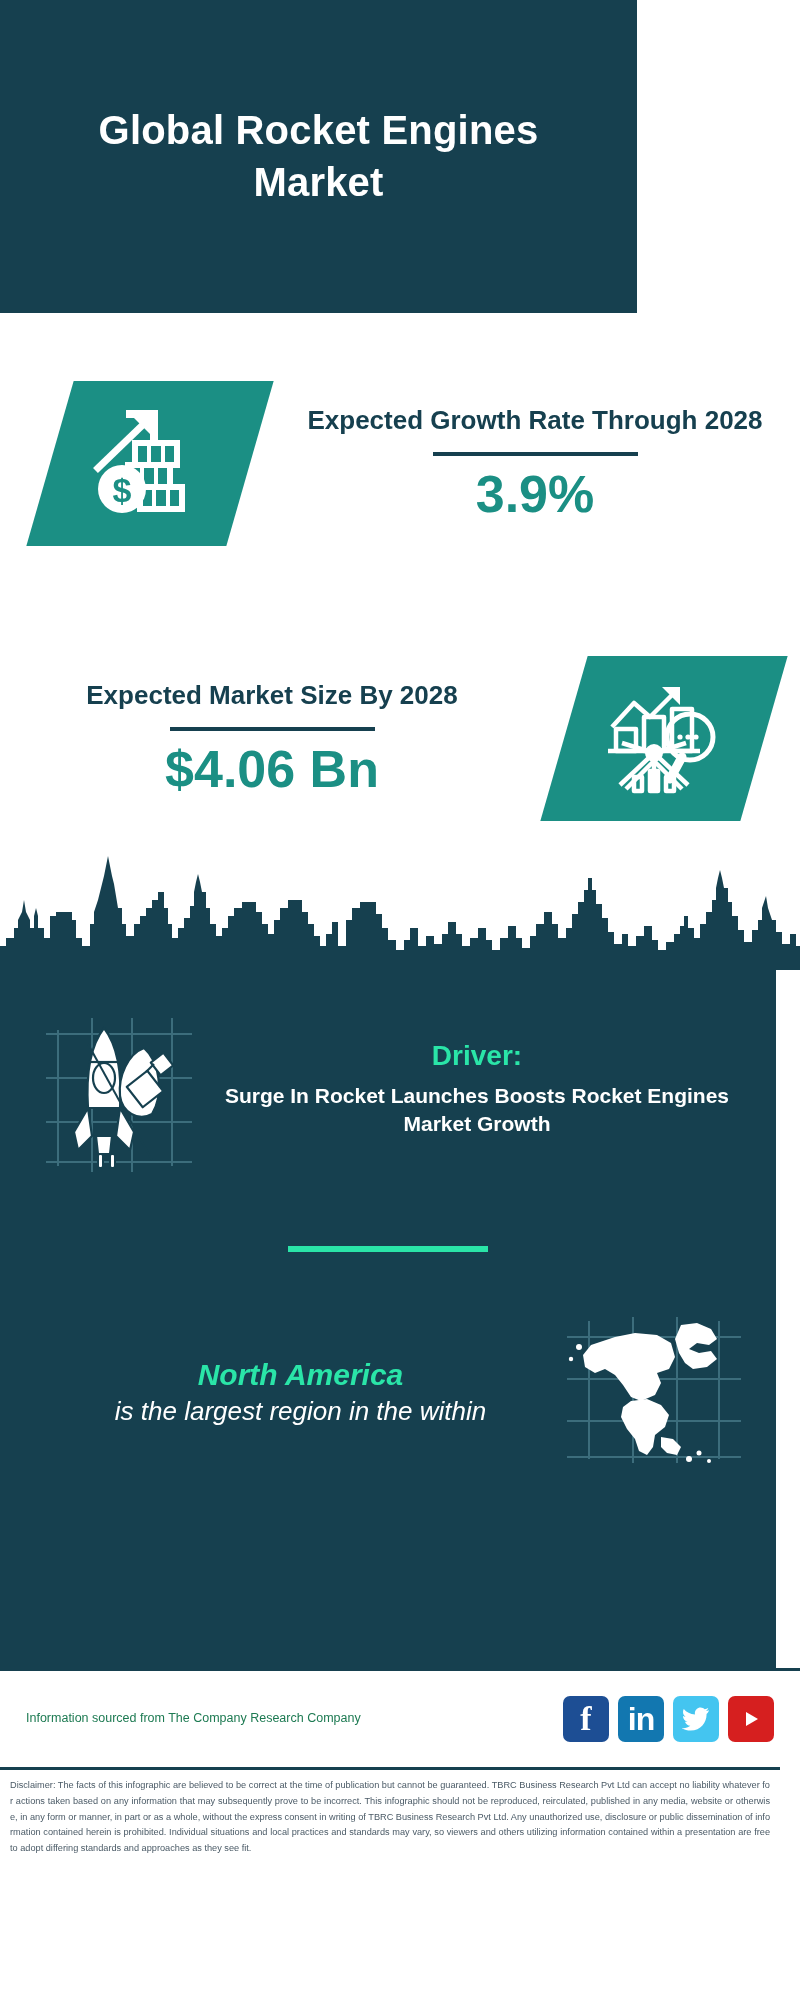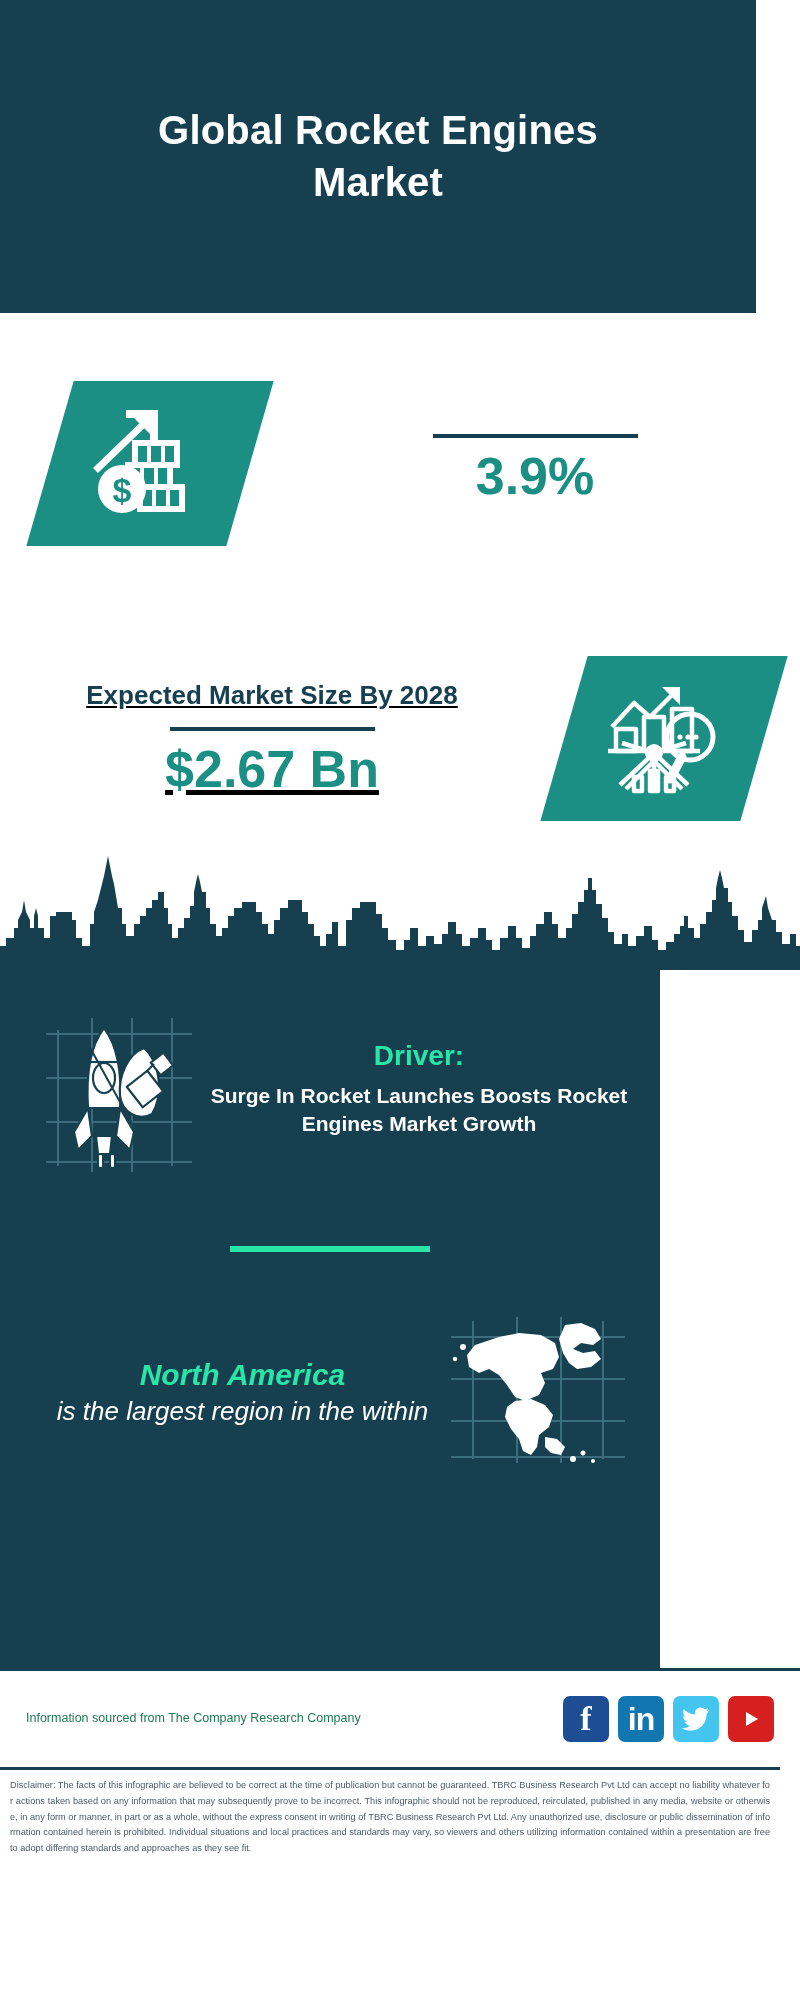--- a/index.html
+++ b/index.html
@@ -12,21 +12,21 @@
   .page {
     position: relative;
     width: 800px;
     height: 2000px;
     overflow: hidden;
     background: #ffffff;
   }
 
   
   .header {
-    width: 756px;
+    width: 637px;
     height: 313px;
     background: #16404f;
     display: flex;
     align-items: center;
     justify-content: center;
     padding: 0 90px;
   }
   .header-title {
     color: #ffffff;
     font-size: 40px;
@@ -43,21 +43,21 @@
     height: 655px;
     background: #ffffff;
   }
 
   .stat-row {
     display: flex;
     align-items: center;
     width: 800px;
   }
   .stat-row.row1 { height: 300px; padding-left: 30px; }
-  .stat-row.row2 { height: 250px; padding-right: 16px; text-decoration: underline; }
+  .stat-row.row2 { height: 250px; padding-right: 16px; }
 
   .para {
     position: relative;
     width: 200px;
     height: 165px;
     background: #1b8f84;
     transform: skewX(-16deg);
     flex: 0 0 auto;
     margin: 0 20px;
   }
@@ -86,21 +86,21 @@
   .stat-value {
     color: #1b8f84;
     font-size: 52px;
     font-weight: bold;
     line-height: 1.1;
   }
 
   
   .darkband {
     position: relative;
-    width: 660px;
+    width: 776px;
     height: 700px;
     background: #16404f;
   }
   .skyline {
     position: absolute;
     top: -118px;
     left: 0;
     width: 800px;
     height: 120px;
     display: block;
@@ -243,30 +243,31 @@
               <line x1="68" y1="59" x2="68" y2="81"></line>
               <line x1="66" y1="81" x2="66" y2="103"></line>
               <line x1="80" y1="81" x2="80" y2="103"></line>
             </g>
             <circle cx="34" cy="83" r="24" fill="#ffffff"></circle>
             <text x="34" y="96" font-size="34" font-weight="bold" fill="#1b8f84" text-anchor="middle" font-family="Liberation Sans, sans-serif">$</text>
           </svg>
         </div>
       </div>
       <div class="stat-text">
+        <div class="stat-label">Expected Growth Rate Through 2028</div>
         <div class="stat-rule"></div>
         <div class="stat-value">3.9%</div>
       </div>
     </div>
 
     <div class="stat-row row2">
       <div class="stat-text">
         <div class="stat-label">Expected Market Size By 2028</div>
         <div class="stat-rule"></div>
-        <div class="stat-value">$2.67 Bn</div>
+        <div class="stat-value">$4.06 Bn</div>
       </div>
       <div class="para">
         <div class="para-inner">
           <svg width="120" height="115" viewBox="0 0 120 115">
             <g fill="none" stroke="#ffffff" stroke-width="4.5" stroke-linejoin="round">
               <polyline points="8,46 30,22 46,36 72,10"></polyline>
               <polygon points="76,6 76,24 58,6" fill="#ffffff" stroke="none"></polygon>
               <rect x="12" y="48" width="20" height="22"></rect>
               <rect x="40" y="36" width="20" height="34"></rect>
               <rect x="68" y="28" width="20" height="42"></rect>

